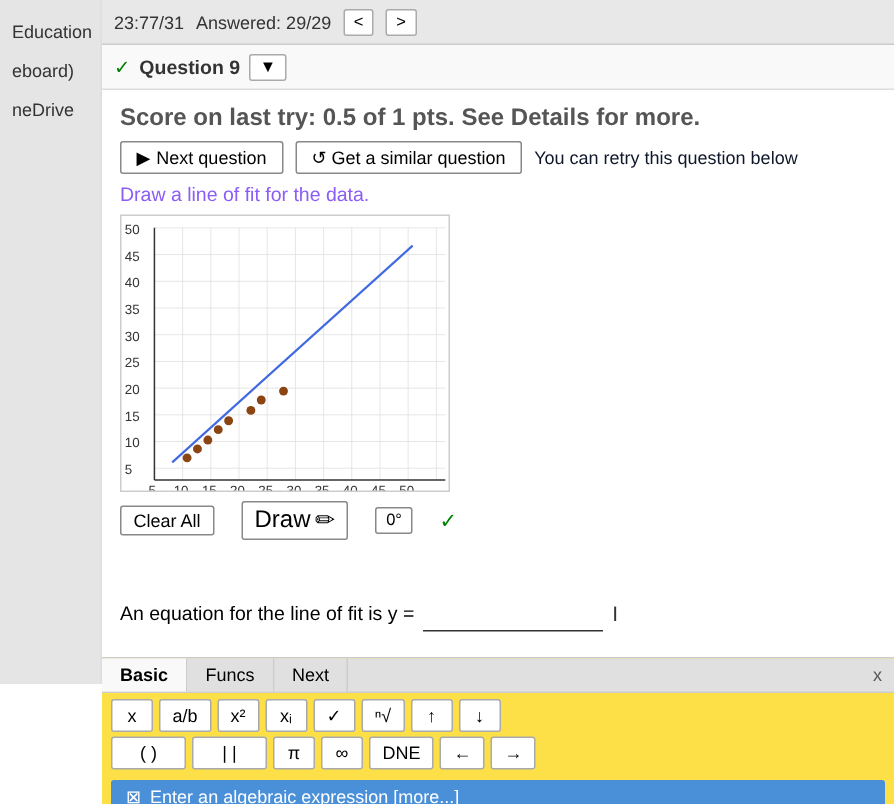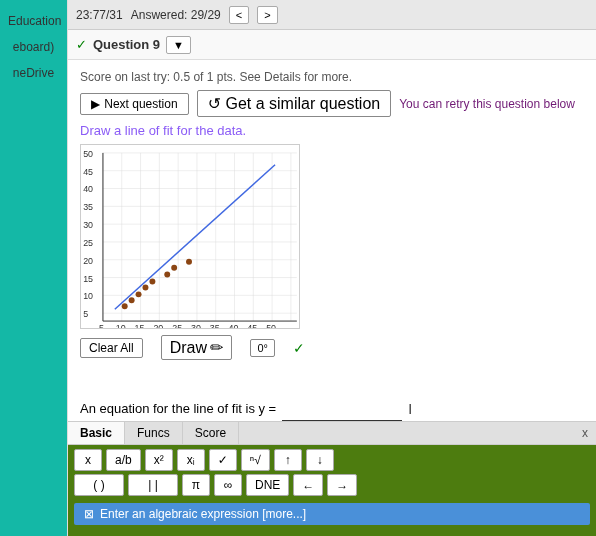--- a/index.html
+++ b/index.html
@@ -12,25 +12,24 @@
       overflow: hidden;
       position: relative;
     }
 
     
     #sidebar {
       position: absolute;
       left: 0;
       top: 0;
       width: 68px;
-      height: 536px;
-      background: #14b8a6;
+      height: 456px;
+      background: #e5e5e5;
       border-right: 1px solid #ddd;
       padding-top: 8px;
-      text-align: center;
     }
     .sidebar-item {
       padding: 6px 8px;
       font-size: 12px;
       color: #333;
       cursor: pointer;
     }
 
     
     #topbar {
@@ -96,23 +95,24 @@
       position: absolute;
       left: 68px;
       top: 60px;
       right: 0;
       bottom: 70px;
       padding: 10px 12px;
       overflow: auto;
     }
 
     .score-line {
-      font-size: 12px;
+      font-size: 16px;
       color: #555;
       margin-bottom: 6px;
+      font-weight: bold;
     }
 
     .action-row {
       display: flex;
       align-items: center;
       gap: 8px;
       margin-bottom: 6px;
       flex-wrap: wrap;
     }
     .btn-next {
@@ -123,27 +123,27 @@
       cursor: pointer;
       border-radius: 2px;
       display: flex;
       align-items: center;
       gap: 4px;
     }
     .btn-similar {
       background: #fff;
       border: 1px solid #888;
       padding: 3px 10px;
-      font-size: 16px;
+      font-size: 12px;
       cursor: pointer;
       border-radius: 2px;
     }
     .retry-text {
       font-size: 12px;
-      color: #701a75;
+      color: #0f172a;
     }
 
     .draw-label {
       font-size: 13px;
       margin-bottom: 6px;
       color: #8b5cf6;
     }
 
     
     #chart-container {
@@ -210,22 +210,22 @@
       font-size: 14px;
       color: #333;
     }
 
     
     #math-keyboard {
       position: absolute;
       left: 68px;
       bottom: 0;
       right: 0;
-      height: 115px;
-      background: #4d7c0f;
+      height: 98px;
+      background: #fde047;
       border-top: 1px solid #ccc;
     }
     .kb-tabs {
       display: flex;
       gap: 0;
       border-bottom: 1px solid #ccc;
       background: #e0e0e0;
     }
     .kb-tab {
       padding: 4px 12px;
@@ -418,21 +418,21 @@
     <input type="text" class="equation-input" placeholder="" style="">
     <span class="cursor-icon">I</span>
   </div>
 
 </div>
 
 <div id="math-keyboard">
   <div class="kb-tabs">
     <div class="kb-tab active">Basic</div>
     <div class="kb-tab">Funcs</div>
-    <div class="kb-tab">Score</div>
+    <div class="kb-tab">Next</div>
     <div class="kb-tab-x">x</div>
   </div>
   <div class="kb-rows">
     <div class="kb-row">
       <button class="kb-btn"><span>x</span></button>
       <button class="kb-btn"><span>a/b</span></button>
       <button class="kb-btn"><span>x²</span></button>
       <button class="kb-btn"><span>xᵢ</span></button>
       <button class="kb-btn"><span>✓</span></button>
       <button class="kb-btn"><span>ⁿ√</span></button>

